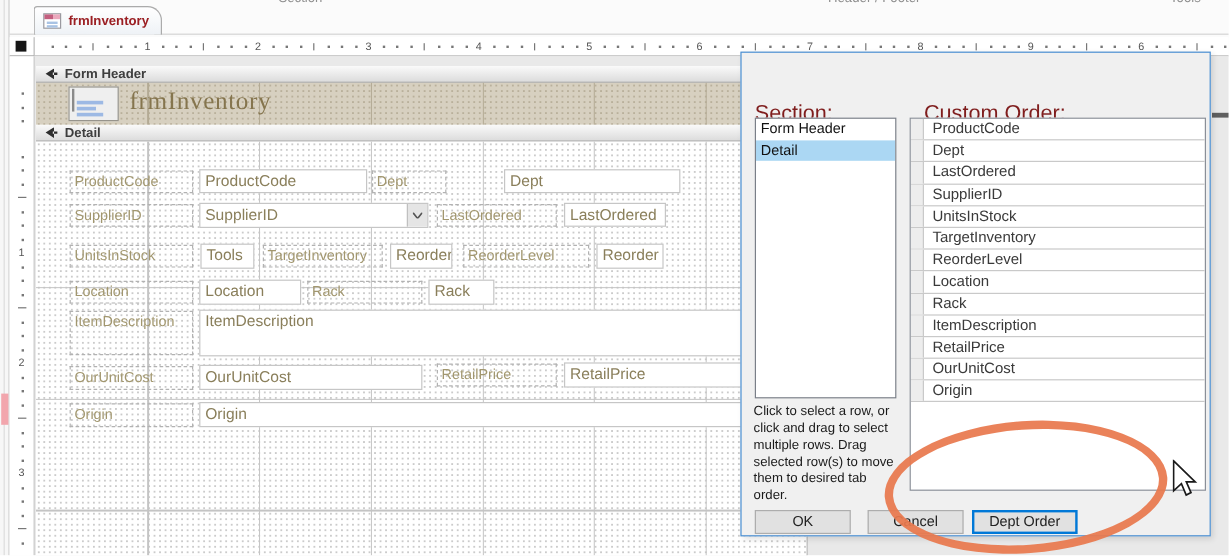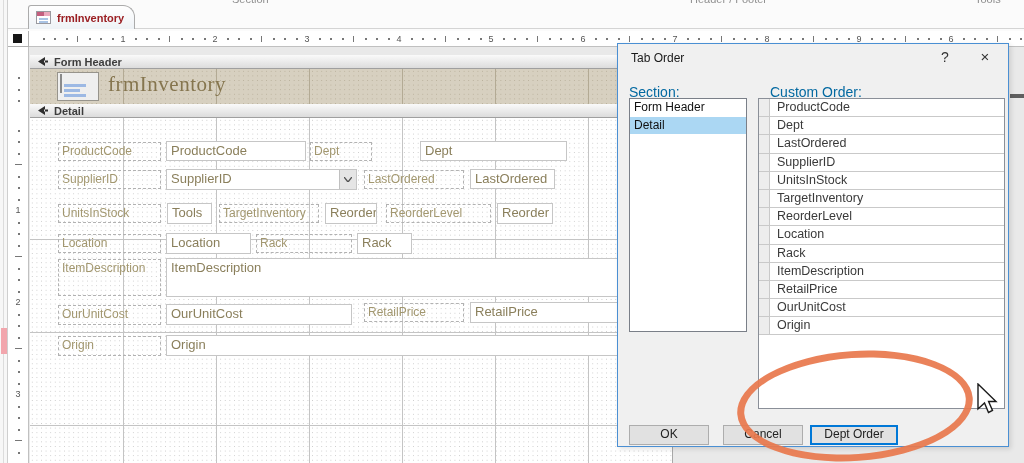--- a/index.html
+++ b/index.html
@@ -79,21 +79,21 @@
 
   
   #dialog{position:absolute;left:617px;top:43px;width:392px;height:404px;background:#f0f0f0;
           border:1px solid #4a8fd3;z-index:10;box-shadow:2px 2px 5px rgba(0,0,0,0.12);}
   #dlg-titlebar{position:absolute;left:0;top:0;width:100%;height:28px;background:#f0f0f0;}
   #dlg-title{position:absolute;left:13px;top:7px;font-size:12px;color:#1a1a1a;}
   .dlg-sysbtn{position:absolute;top:0;width:34px;height:26px;text-align:center;line-height:26px;
               font-size:14px;color:#333;background:transparent;}
   #dlg-help{right:46px;}
   #dlg-close{right:6px;font-size:15px;}
-  .dlg-label{position:absolute;font-size:14px;color:#0369a1;}
+  .dlg-label{position:absolute;font-size:18px;color:#7f1d1d;}
   #sec-label{left:11px;top:40px;}
   #co-label{left:152px;top:40px;}
   #sec-list{position:absolute;left:11px;top:54px;width:118px;height:234px;background:#fff;border:1px solid #7a7f88;overflow:hidden;}
   .sec-row{height:17.5px;font-size:12px;line-height:17px;padding-left:4px;color:#111;white-space:nowrap;}
   .sec-row.sel{background:#abd7f3;}
   #co-list{position:absolute;left:140px;top:54px;width:247px;height:311px;background:#fff;border:1px solid #8a8f98;overflow:hidden;}
   .co-row{display:flex;height:18.2px;border-bottom:1px solid #c9c9c9;}
   .co-sel{flex:0 0 11px;background:#ededed;border-right:1px solid #c9c9c9;}
   .co-text{padding-left:7px;font-size:12.5px;line-height:17px;color:#3a3a3a;white-space:nowrap;}
   #dlg-instr{position:absolute;left:10px;top:292px;width:125px;font-size:11px;line-height:1.28;color:#1a1a1a;}
@@ -329,25 +329,20 @@
 
       <div class="lbl" style="left:28px;top:281px;width:103px;height:20px;">Origin</div>
       <div class="tb" style="left:136px;top:280px;width:470px;height:21px;">Origin</div>
 
     </div>
   </div>
 
   <div id="pane-edge"></div>
 
   <div id="dialog">
-    <div id="dlg-titlebar">
-      <span id="dlg-title">Tab Order</span>
-      <span class="dlg-sysbtn" id="dlg-help">?</span>
-      <span class="dlg-sysbtn" id="dlg-close">×</span>
-    </div>
 
     <span class="dlg-label" id="sec-label">Section:</span>
     <div id="sec-list">
 
         <div class="sec-row">Form Header</div>
 
         <div class="sec-row sel">Detail</div>
 
       </div>
 
@@ -413,20 +408,21 @@
           <span class="co-sel"></span>
           <span class="co-text">OurUnitCost</span>
         </div>
 
         <div class="co-row">
           <span class="co-sel"></span>
           <span class="co-text">Origin</span>
         </div>
       </div>
 
+    <div id="dlg-instr">Click to select a row, or click and drag to select multiple rows.  Drag selected row(s) to move them to desired tab order.</div>
 
     <div class="dbtn" id="btn-ok">OK</div>
     <div class="dbtn" id="btn-cancel">Cancel</div>
     <div class="dbtn" id="btn-auto">Dept Order</div>
   </div>
 
   <div id="annot-ellipse"></div>
 
   <svg id="cursor" width="24" height="34" viewBox="0 0 24 34">
     <polygon points="1,1 1,26 7.5,20 11.5,29.5 15.5,27.5 11.6,18.5 19,18.5" fill="#ffffff" stroke="#1a1a1a" stroke-width="1.4"></polygon>

